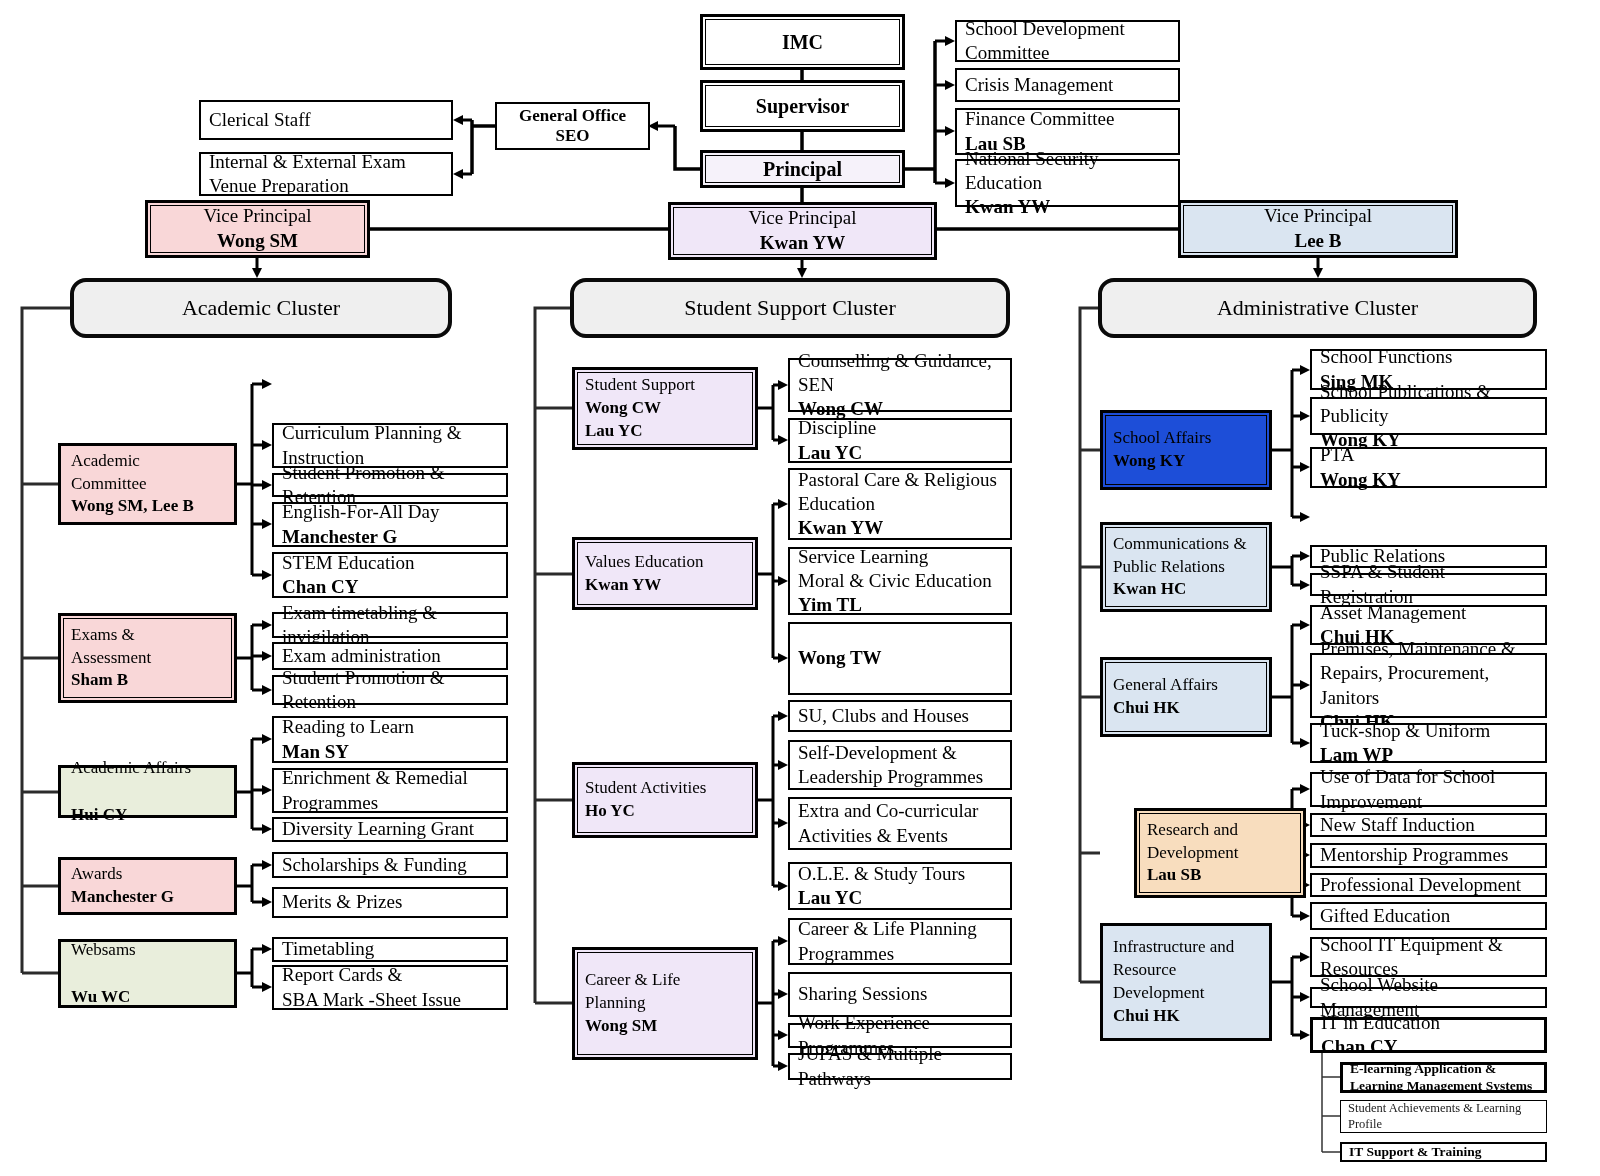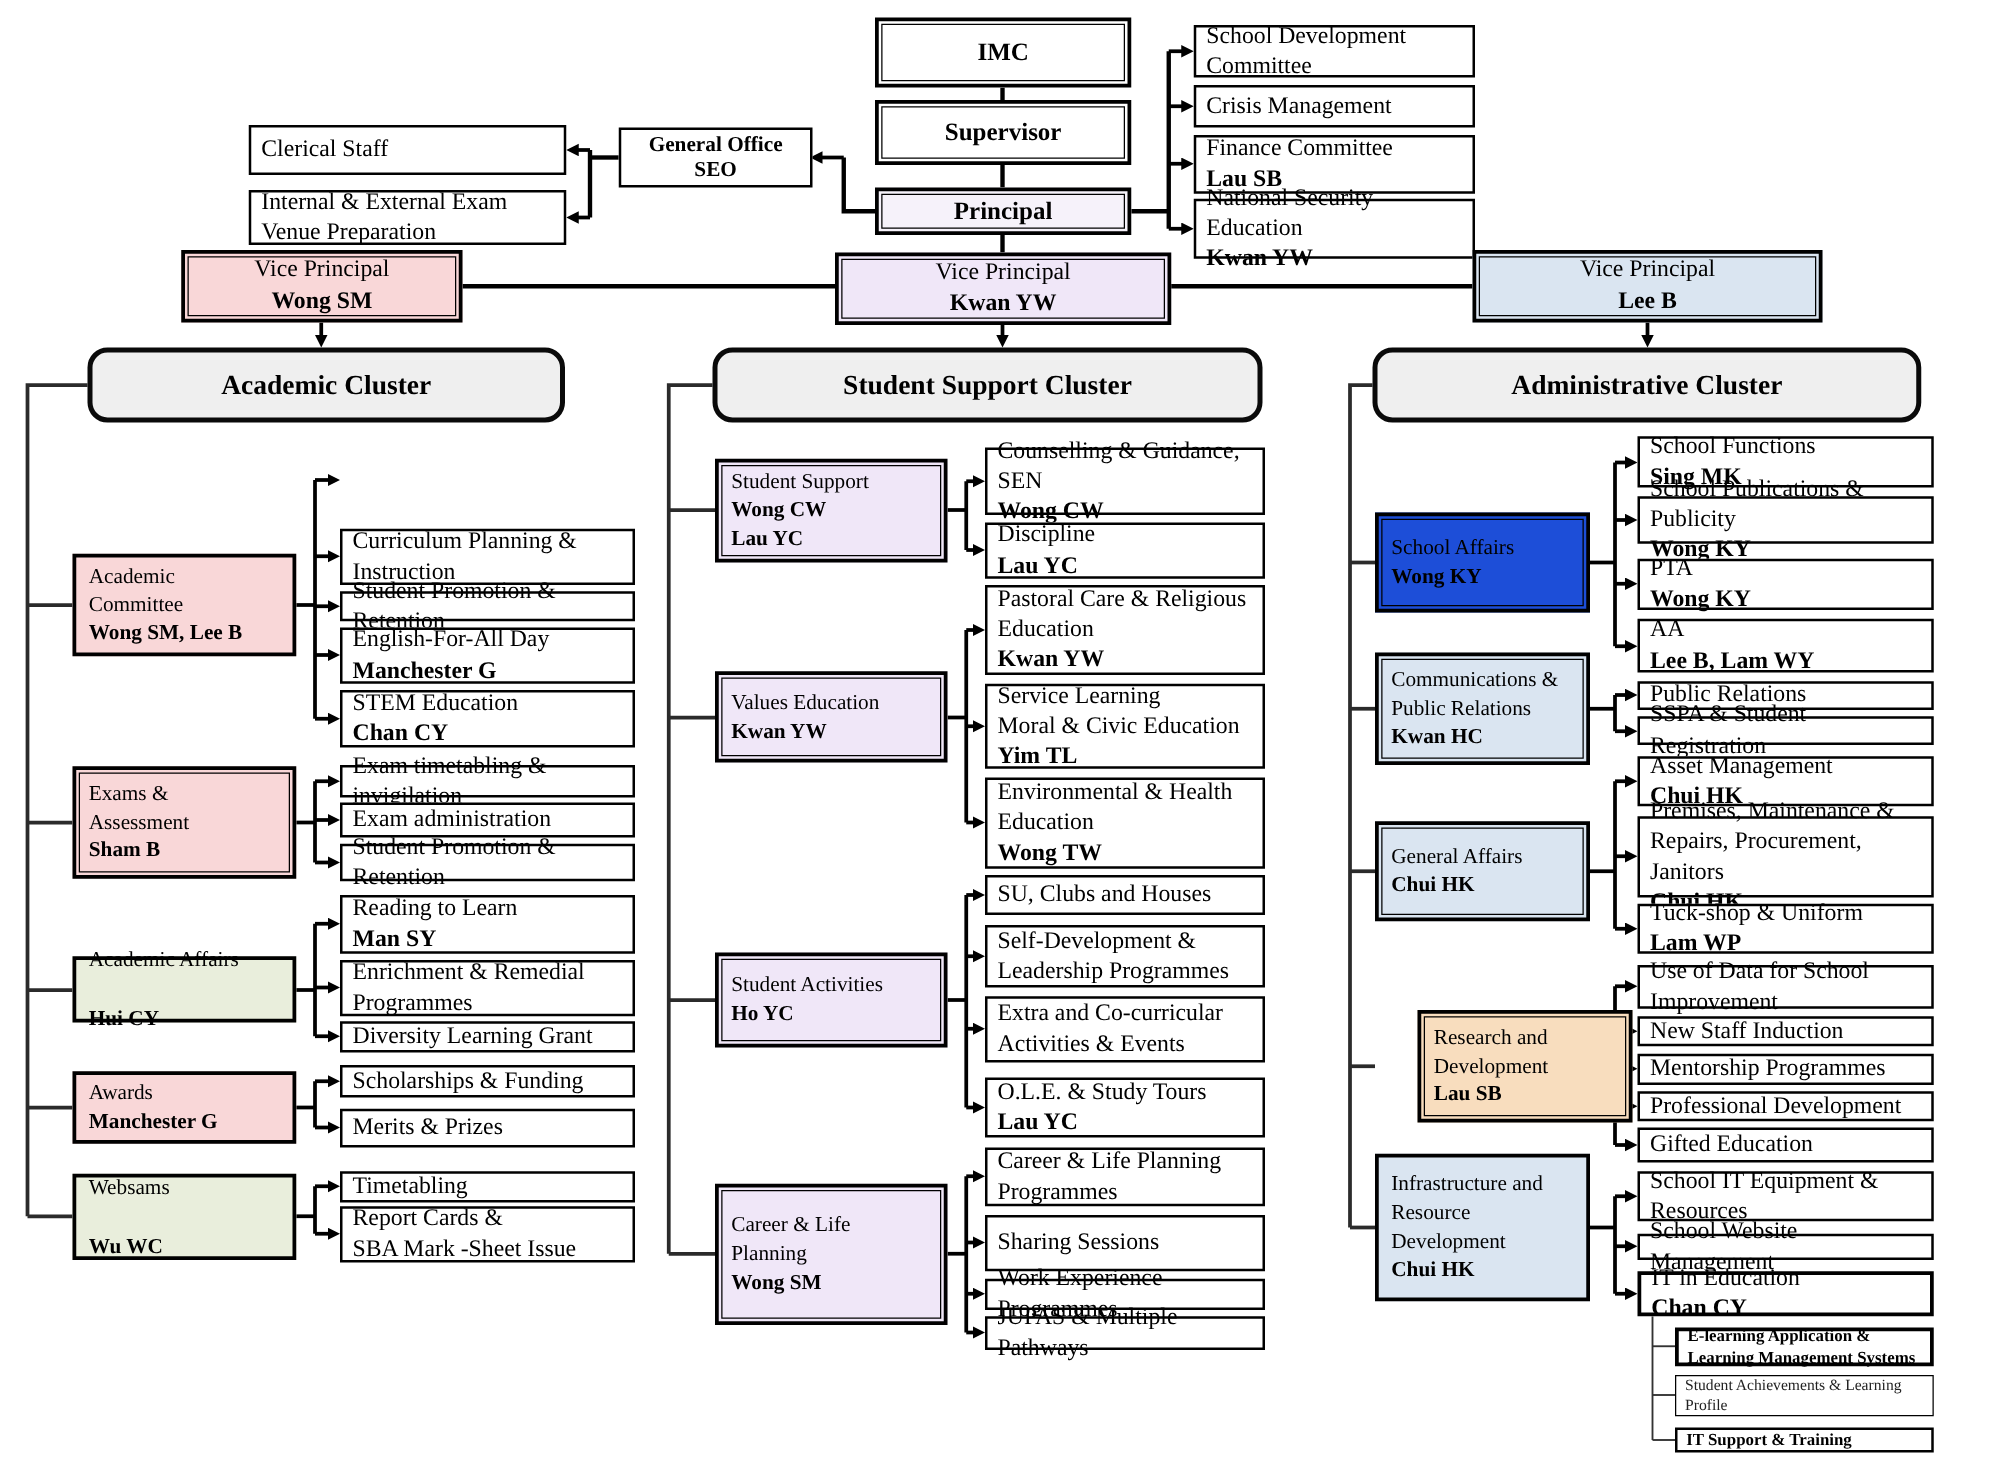--- a/index.html
+++ b/index.html
@@ -11,21 +11,21 @@
   .sp{stroke:#2b2b2b;stroke-width:3;fill:none;}
   .thin{stroke:#333;stroke-width:1.5;fill:none;}
   .bx{position:absolute;box-sizing:border-box;display:flex;flex-direction:column;
       justify-content:center;background:#fff;color:#000;}
   .ctr{align-items:center;text-align:center;}
   .t{white-space:pre-line;}
   .ld{white-space:pre-line;font-weight:bold;}
   .sub{border:2.5px solid #000;font-size:19px;padding:1px 8px;line-height:1.28;}
   .com{border:3.5px solid #000;font-size:17px;padding:4px 10px;line-height:1.35;}
   .hdr{border:4.5px solid #0a0a0a;border-radius:16px;background:#EFEFEF;
-       font-weight:bold;font-size:22px;}
+       font-weight:normal;font-size:22px;}
   .topb{border:3.2px solid #000;font-weight:bold;font-size:20px;}
   .vp{border:3.2px solid #000;font-size:19px;line-height:1.3;}
   .dbl::before{content:"";position:absolute;inset:2px;border:1.6px solid #000;pointer-events:none;}
   .pink{background:#F9D7D8;} .green{background:#E9EEDC;gap:24px;} .lav{background:#F0E7F8;}
   .cyan{background:#1d4ed8;} .blue{background:#DAE5F1;} .tan{background:#F8DDBE;margin-left:34px;}
   .prin{background:#F6F2FA;}
   .seo{border:2.5px solid #000;font-weight:bold;font-size:17px;line-height:1.2;}
   .n1{border:3px solid #000;font-weight:bold;font-size:13.5px;padding:1px 7px;line-height:1.2;}
   .n2{border:1.5px solid #000;font-size:12.5px;color:#222;padding:1px 7px;line-height:1.25;}
   .n3{border:2.2px solid #000;font-weight:bold;font-size:13.5px;padding:0 7px;line-height:1.2;}
@@ -323,21 +323,20 @@
   <div class="bx sub" style="left:788px;top:468px;width:224px;height:72px">
       <span class="t">Pastoral Care &amp; Religious Education</span>
       <span class="ld">Kwan YW</span>
     </div>
   <div class="bx sub" style="left:788px;top:547px;width:224px;height:68px">
       <span class="t">Service Learning
 Moral &amp; Civic Education</span>
       <span class="ld">Yim TL</span>
     </div>
   <div class="bx sub" style="left:788px;top:622px;width:224px;height:73px">
-      <span class="t">Environmental &amp; Health Education</span>
       <span class="ld">Wong TW</span>
     </div>
   <div class="bx sub" style="left:788px;top:700px;width:224px;height:32px">
       <span class="t">SU, Clubs and Houses</span>
     </div>
   <div class="bx sub" style="left:788px;top:740px;width:224px;height:50px">
       <span class="t">Self-Development &amp; Leadership Programmes</span>
     </div>
   <div class="bx sub" style="left:788px;top:797px;width:224px;height:53px">
       <span class="t">Extra and Co-curricular Activities &amp; Events</span>
@@ -389,24 +388,20 @@
       <span class="ld">Sing MK</span>
     </div>
   <div class="bx sub" style="left:1310px;top:397px;width:237px;height:38px">
       <span class="t">School Publications &amp; Publicity</span>
       <span class="ld">Wong KY</span>
     </div>
   <div class="bx sub" style="left:1310px;top:447px;width:237px;height:41px">
       <span class="t">PTA</span>
       <span class="ld">Wong KY</span>
     </div>
-  <div class="bx sub" style="left:1310px;top:495px;width:237px;height:43px">
-      <span class="t">AA</span>
-      <span class="ld">Lee B, Lam WY</span>
-    </div>
   <div class="bx sub" style="left:1310px;top:545px;width:237px;height:23px">
       <span class="t">Public Relations</span>
     </div>
   <div class="bx sub" style="left:1310px;top:573px;width:237px;height:23px">
       <span class="t">SSPA &amp; Student Registration</span>
     </div>
   <div class="bx sub" style="left:1310px;top:605px;width:237px;height:40px">
       <span class="t">Asset Management</span>
       <span class="ld">Chui HK</span>
     </div>

